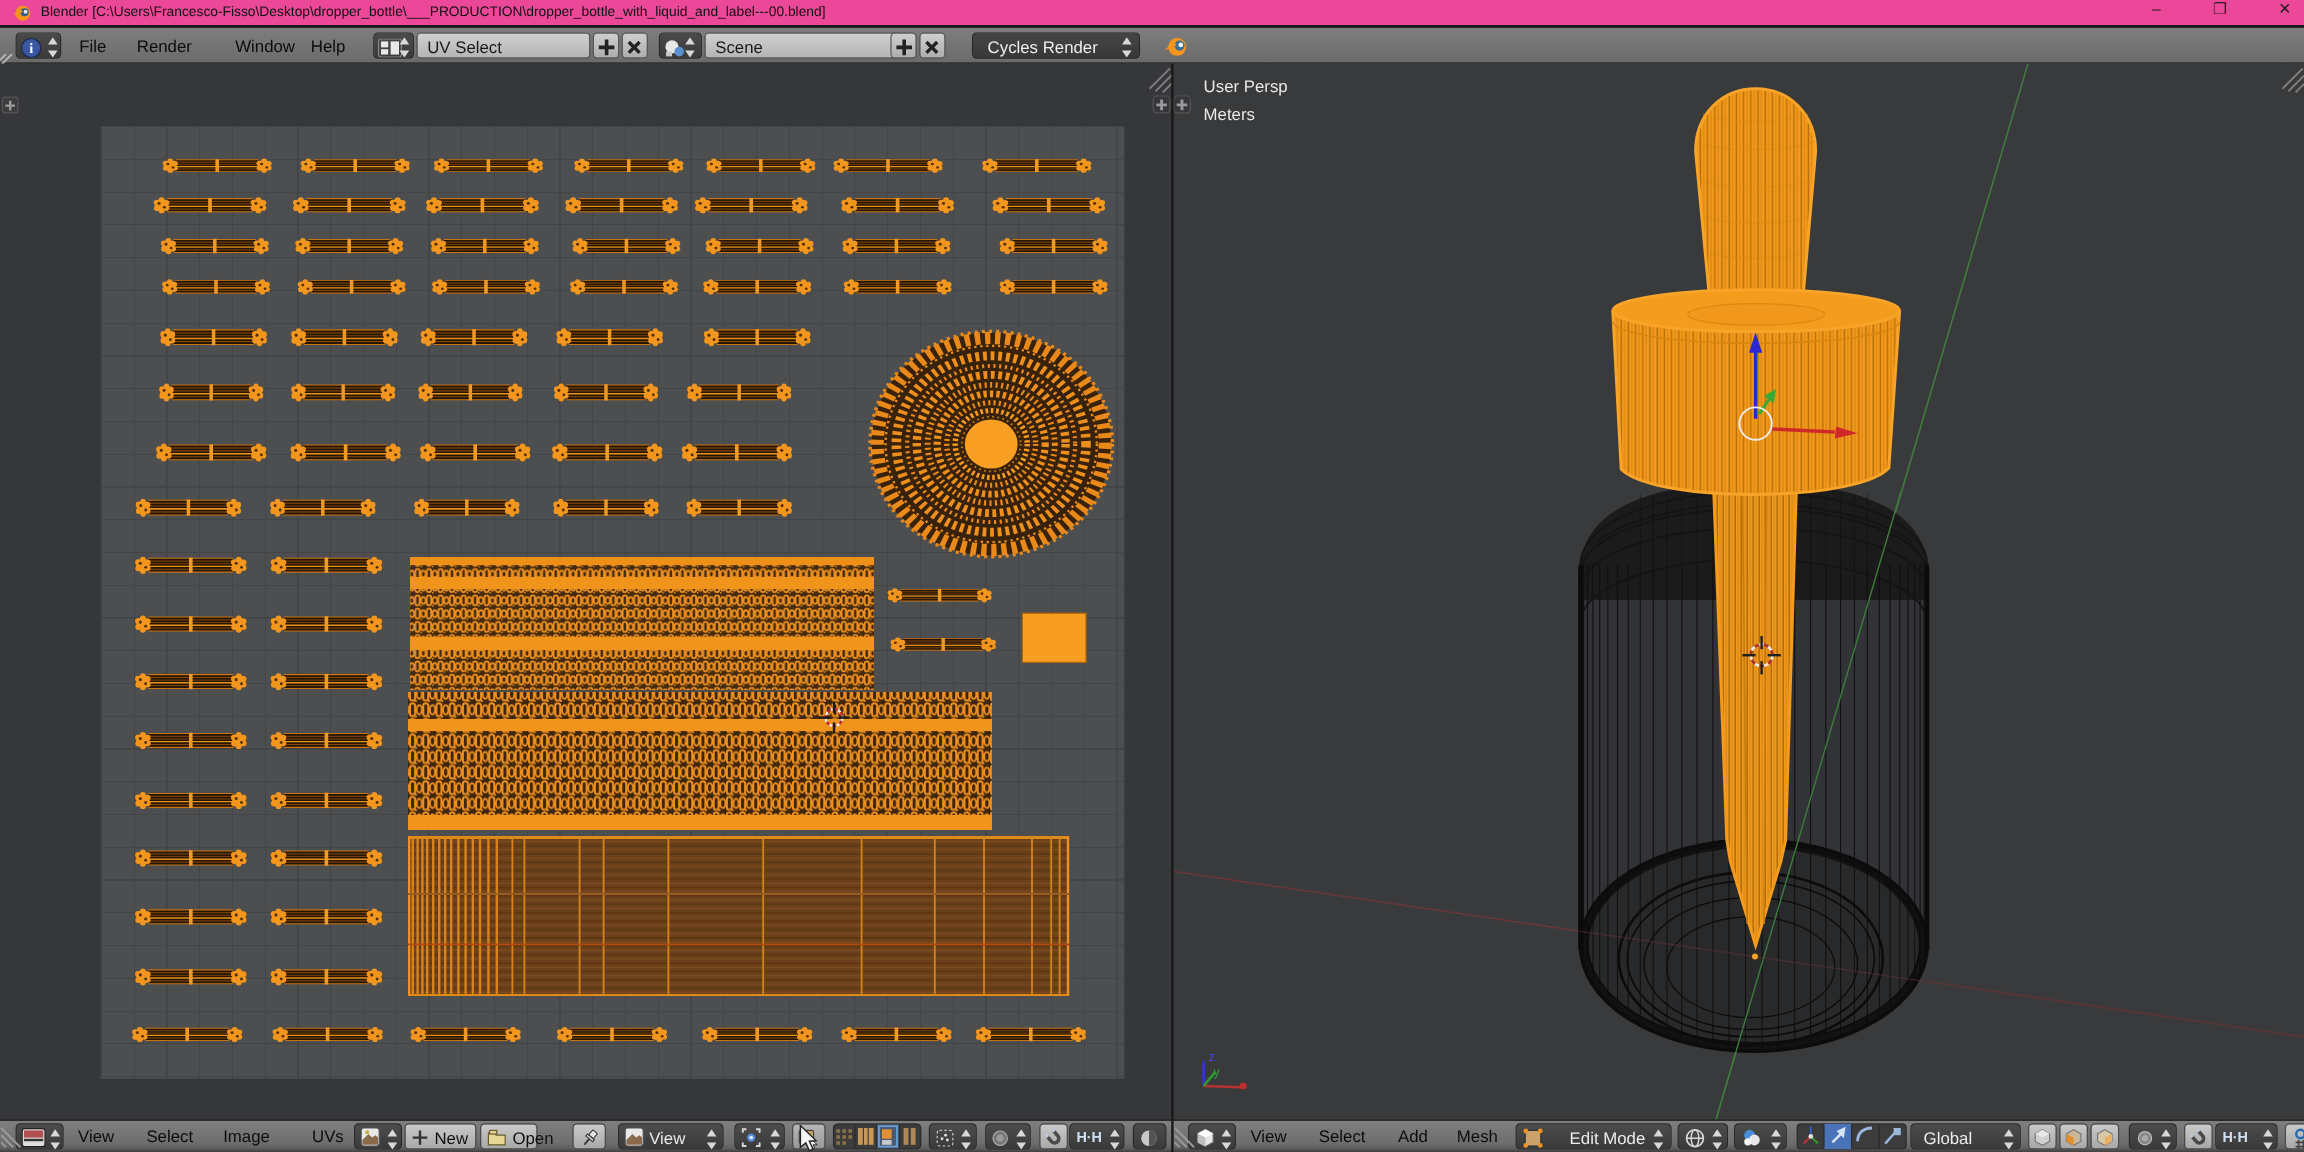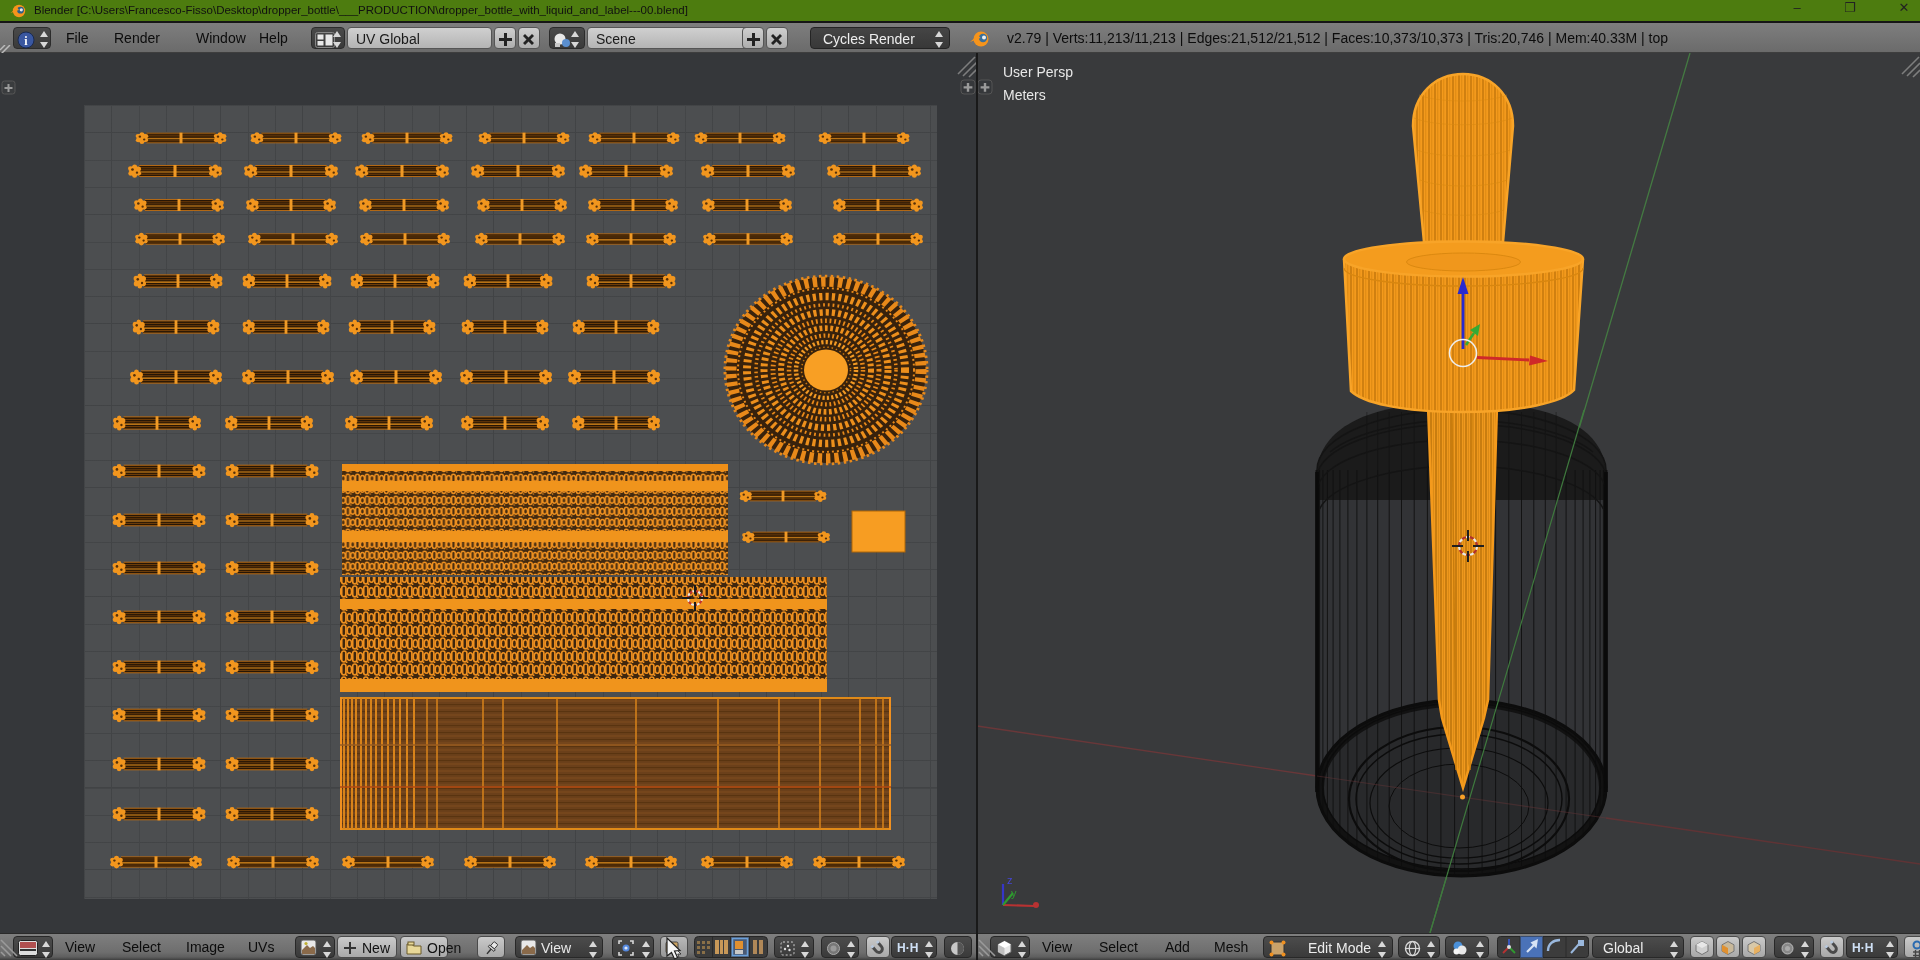--- a/index.html
+++ b/index.html
@@ -1,21 +1,21 @@
 <!DOCTYPE html>
 <html><head>
 <meta charset="utf-8">
 <style>
   * { margin:0; padding:0; box-sizing:border-box; }
   html,body { width:1920px; height:960px; overflow:hidden; background:#222; font-family:"Liberation Sans", sans-serif; }
   .abs { position:absolute; }
   #stage { position:relative; width:1920px; height:960px; }
 
   
-  #titlebar { left:0; top:0; width:1920px; height:21px; background:#4d7c0f; color:#111; font-size:13px; }
+  #titlebar { left:0; top:0; width:1920px; height:21px; background:#ec4899; color:#111; font-size:13px; }
   #titlebar .ttext { position:absolute; left:34px; top:4px; font-weight:400; font-size:11.5px; }
   .winbtn { position:absolute; top:0; width:14px; height:18px; color:#222; font-size:13px; text-align:center; }
 
   
   #menubar { left:0; top:21px; width:1920px; height:32px; background:linear-gradient(#7e7e7e,#6b6b6b); border-top:2px solid #161616; border-bottom:1px solid #3e3e3e; }
   .menuitem { position:absolute; top:7px; color:#0c0c0c; font-size:14px; }
   .dbtn { position:absolute; height:22px; top:4px; background:linear-gradient(#4a4a4a,#3a3a3a); border:1px solid #2c2c2c; border-radius:4px; }
   .lfield { position:absolute; height:22px; top:4px; background:linear-gradient(#d0d0d0,#b4b4b4); border:1px solid #555; border-radius:4px; color:#1a1a1a; font-size:14px; }
   .lbtn { position:absolute; height:22px; top:4px; background:linear-gradient(#cfcfcf,#adadad); border:1px solid #555; border-radius:4px; color:#1a1a1a; }
   .dfield { position:absolute; height:22px; top:4px; background:linear-gradient(#454545,#383838); border:1px solid #242424; border-radius:4px; color:#eee; font-size:14px; }
@@ -58,21 +58,21 @@
   </div>
 
   <div id="menubar" class="abs">
     <div class="dbtn" style="left:13px;width:38px;"></div>
     <div class="menuitem" style="left:66px;">File</div>
     <div class="menuitem" style="left:114px;">Render</div>
     <div class="menuitem" style="left:184px;margin-left:12px;">Window</div>
     <div class="menuitem" style="left:259px;">Help</div>
     <div class="dbtn" style="left:311px;width:34px;"></div>
     <div class="lfield" style="left:347px;width:145px;">
-        <span style="position:absolute;left:8px;top:3px;">UV Global</span>
+        <span style="position:absolute;left:8px;top:3px;">UV Select</span>
       </div>
     <div class="lbtn" style="left:494px;width:22px;"></div>
     <div class="lbtn" style="left:518px;width:22px;"></div>
     <div class="dbtn" style="left:549px;width:36px;"></div>
     <div class="lfield" style="left:587px;width:166px;">
         <span style="position:absolute;left:8px;top:3px;">Scene</span>
       </div>
     <div class="lbtn" style="left:742px;width:22px;"></div>
     <div class="lbtn" style="left:766px;width:22px;"></div>
     <div class="dfield" style="left:810px;width:140px;">
@@ -128,21 +128,20 @@
       <path d="M5 0 L9 6 L1 6 Z" fill="#d8d8d8"></path>
         <path d="M5 17 L9 11 L1 11 Z" fill="#d8d8d8"></path>
       </svg>
     <svg class="abs" style="left:0px;top:22px" width="18" height="10" viewBox="0 0 18 10">
       <g stroke="#bbb" stroke-width="1.5">
           <line x1="0" y1="10" x2="10" y2="0"></line>
           <line x1="0" y1="5" x2="5" y2="0"></line>
         </g>
     </svg>
 
-    <div class="menuitem" style="left:1007px;">v2.79 | Verts:11,213/11,213 | Edges:21,512/21,512 | Faces:10,373/10,373 | Tris:20,746 | Mem:40.33M | top</div>
   </div>
 
   <div id="uvpanel" class="abs">
     <div id="uvcanvas"></div>
 
 <svg id="uvsvg" class="abs" style="left:0;top:0" width="977" height="880" viewBox="0 53 977 880">
 <defs>
   <g id="blob">
     <circle cx="0" cy="0" r="5.4" fill="#f2961e"></circle>
     <circle cx="3.9" cy="-2.2" r="2.5" fill="#f2961e"></circle>
@@ -512,21 +511,21 @@
       <rect x="2" y="9" width="16" height="2" fill="#333"></rect>
     </svg>
         <svg class="abs" style="left:27px;top:4px" width="10" height="17" viewBox="0 0 10 17">
       <path d="M5 0 L9 6 L1 6 Z" fill="#d8d8d8"></path>
           <path d="M5 17 L9 11 L1 11 Z" fill="#d8d8d8"></path>
         </svg>
   </div>
   <div class="hmenu" style="left:65px;">View</div>
   <div class="hmenu" style="left:122px;">Select</div>
   <div class="hmenu" style="left:186px;">Image</div>
-  <div class="hmenu" style="left:248px;">UVs</div>
+  <div class="hmenu" style="left:260px;">UVs</div>
   <div class="hdbtn" style="left:295px;width:40px;">
     <svg class="abs" style="left:4px;top:2px" width="17" height="17" viewBox="0 0 17 17">
       <rect x="1" y="1" width="15" height="15" rx="2" fill="#e8e8e8" stroke="#555"></rect>
       <path d="M2 11 L7 6 L10 9 L13 7 L15 9 L15 15 L2 15 Z" fill="#8a6a4a"></path>
       <circle cx="6" cy="4.5" r="1.6" fill="#c0b030"></circle>
     </svg>
         <svg class="abs" style="left:26px;top:4px" width="10" height="17" viewBox="0 0 10 17">
       <path d="M5 0 L9 6 L1 6 Z" fill="#d8d8d8"></path>
           <path d="M5 17 L9 11 L1 11 Z" fill="#d8d8d8"></path>
         </svg>

